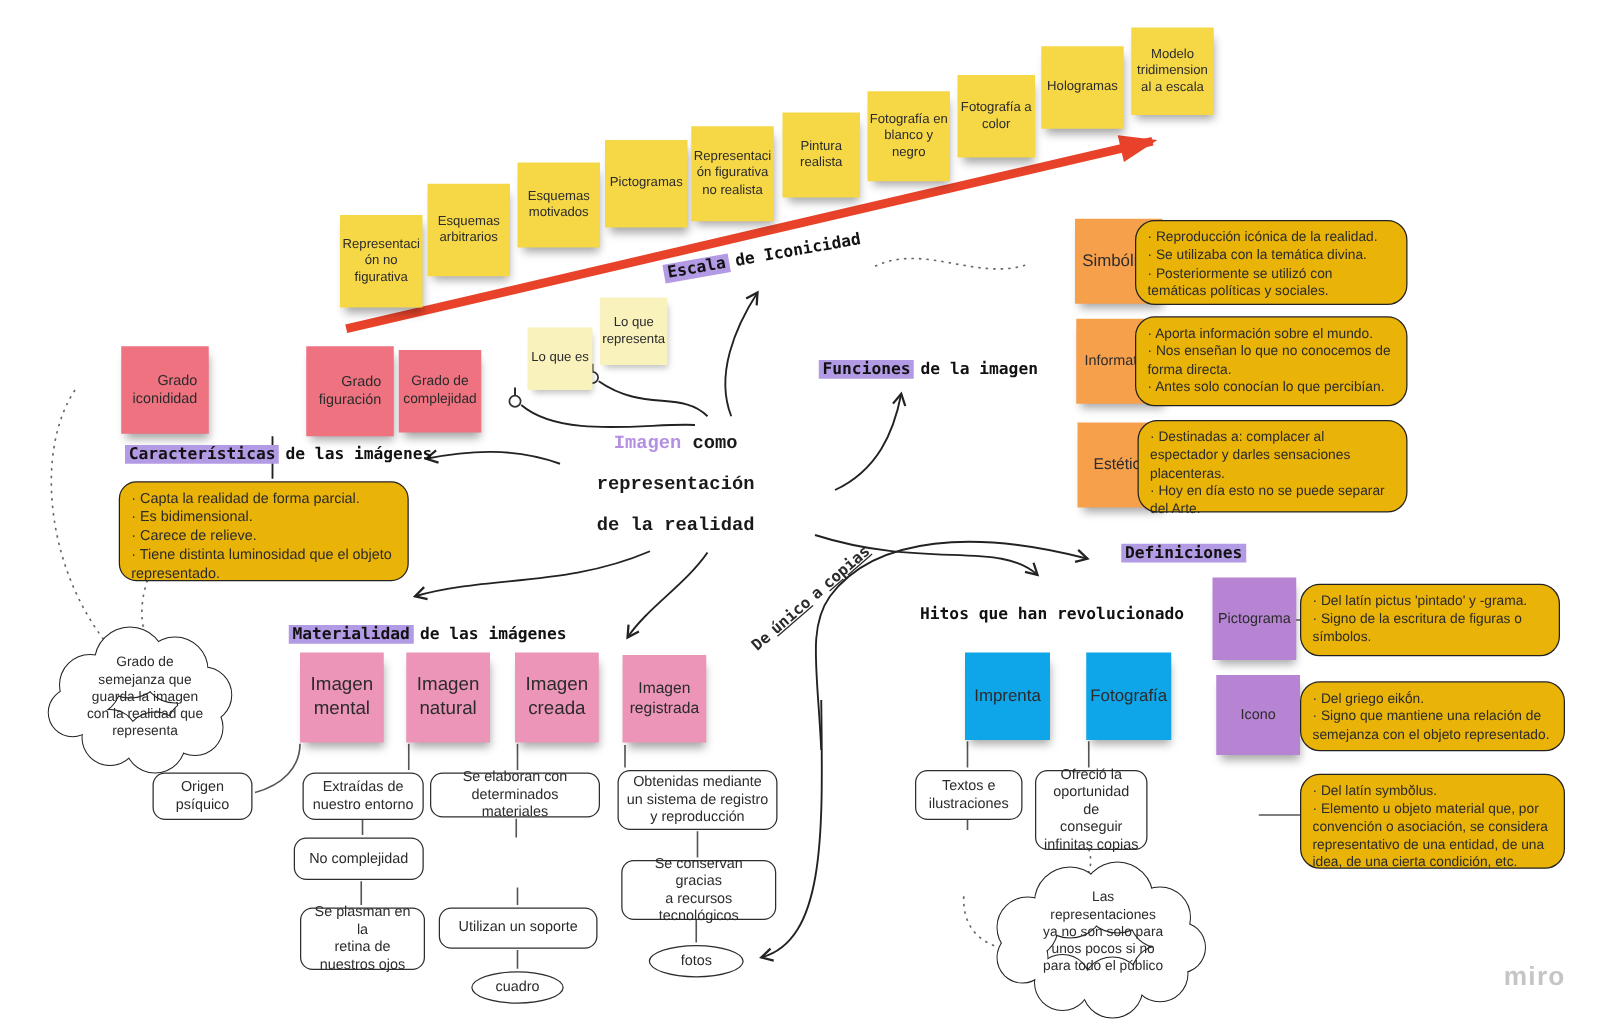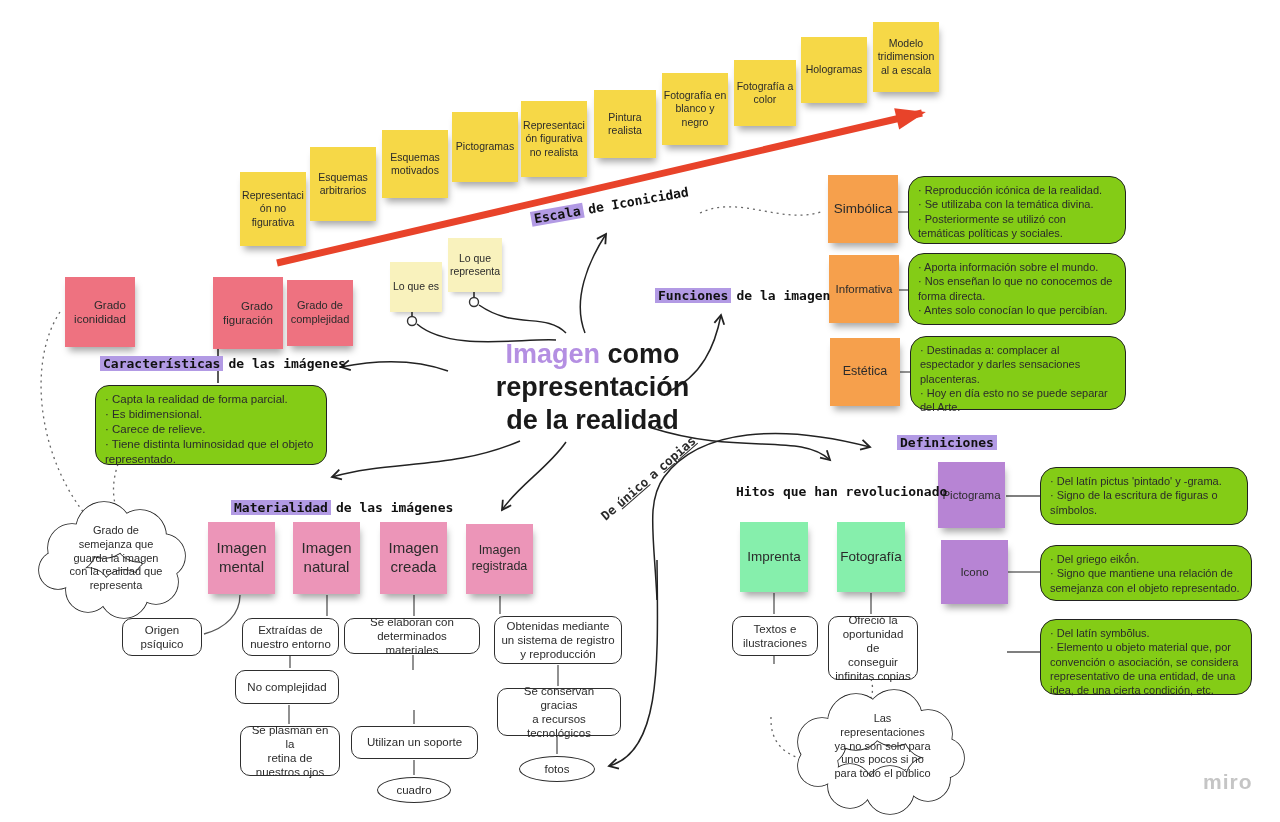--- a/index.html
+++ b/index.html
@@ -1,41 +1,41 @@
 <!DOCTYPE html>
 <html><head>
 <meta charset="utf-8">
 <style>
   html,body{margin:0;padding:0;background:#fff;}
   #board{position:relative;width:1280px;height:822px;background:#ffffff;overflow:hidden;
          font-family:"Liberation Sans",sans-serif;color:#2b2b2b;}
   svg.layer{position:absolute;left:0;top:0;z-index:0;}
   .note{position:absolute;z-index:2;display:flex;align-items:center;justify-content:center;
         text-align:center;white-space:pre-line;color:#2b2b2b;line-height:1.25;
-        box-shadow:2px 6px 7px -2px rgba(0,0,0,.35);}
+        box-shadow:2px 6px 7px -2px rgba(0,0,0,.35);margin-left:32px;}
   .yellow{background:#f6d847;}
   .lightyellow{background:#f9f2bd;box-shadow:2px 4px 5px -2px rgba(0,0,0,.25);}
   .coral{background:#ee7280;}
   .pink{background:#ec95b8;}
-  .lightpink{background:#86efac;}
+  .lightpink{background:#0ea5e9;}
   .orange{background:#f6a04c;}
   .purplen{background:#b784d4;}
   .fbox{position:absolute;z-index:2;background:#fff;border:1.6px solid #2e2e2e;border-radius:10px;
         display:flex;align-items:center;justify-content:center;text-align:center;
         font-size:11.5px;line-height:1.22;white-space:pre-line;padding:4px 6px;box-sizing:border-box;}
   .oval{border-radius:50%;}
-  .defbox{position:absolute;z-index:2;background:#84cc16;border:1.8px solid #222;border-radius:16px;
+  .defbox{position:absolute;z-index:2;background:#eab308;border:1.8px solid #222;border-radius:16px;
         font-size:11px;line-height:1.3;padding:6px 9px;box-sizing:border-box;white-space:pre-line;}
   .mlabel{position:absolute;z-index:3;font-family:"DejaVu Sans Mono","Liberation Mono",monospace;
         font-weight:bold;font-size:13px;color:#111;white-space:nowrap;}
   .hl{background:#b29ae4;padding:0 3px;}
   .rest{margin-left:5px;}
-  .title{position:absolute;z-index:3;left:480px;top:338px;width:225px;text-align:center;
-        font-family:Liberation Sans, sans-serif;font-weight:bold;
-        font-size:27px;line-height:33px;color:#1a1a1a;}
+  .title{position:absolute;z-index:3;left:428px;top:338px;width:225px;text-align:center;
+        font-family:Liberation Mono, monospace;font-weight:bold;
+        font-size:15px;line-height:33px;color:#1a1a1a;}
   .title .tpurple{color:#b48fe2;}
   .cloudtext{position:absolute;z-index:2;text-align:center;font-size:11px;line-height:1.25;
         white-space:pre-line;}
   .rot{transform:rotate(-10deg);}
   .unique{position:absolute;z-index:3;left:598px;top:512px;transform:rotate(-41deg);
         transform-origin:0 0;font-family:"DejaVu Sans Mono","Liberation Mono",monospace;
         font-weight:bold;font-size:12.5px;white-space:nowrap;}
   .unique .ul{text-decoration:underline;}
   .unique span + span{margin-left:5px;}
   .watermark{position:absolute;z-index:3;left:1203px;top:770px;font-size:21px;font-weight:bold;

